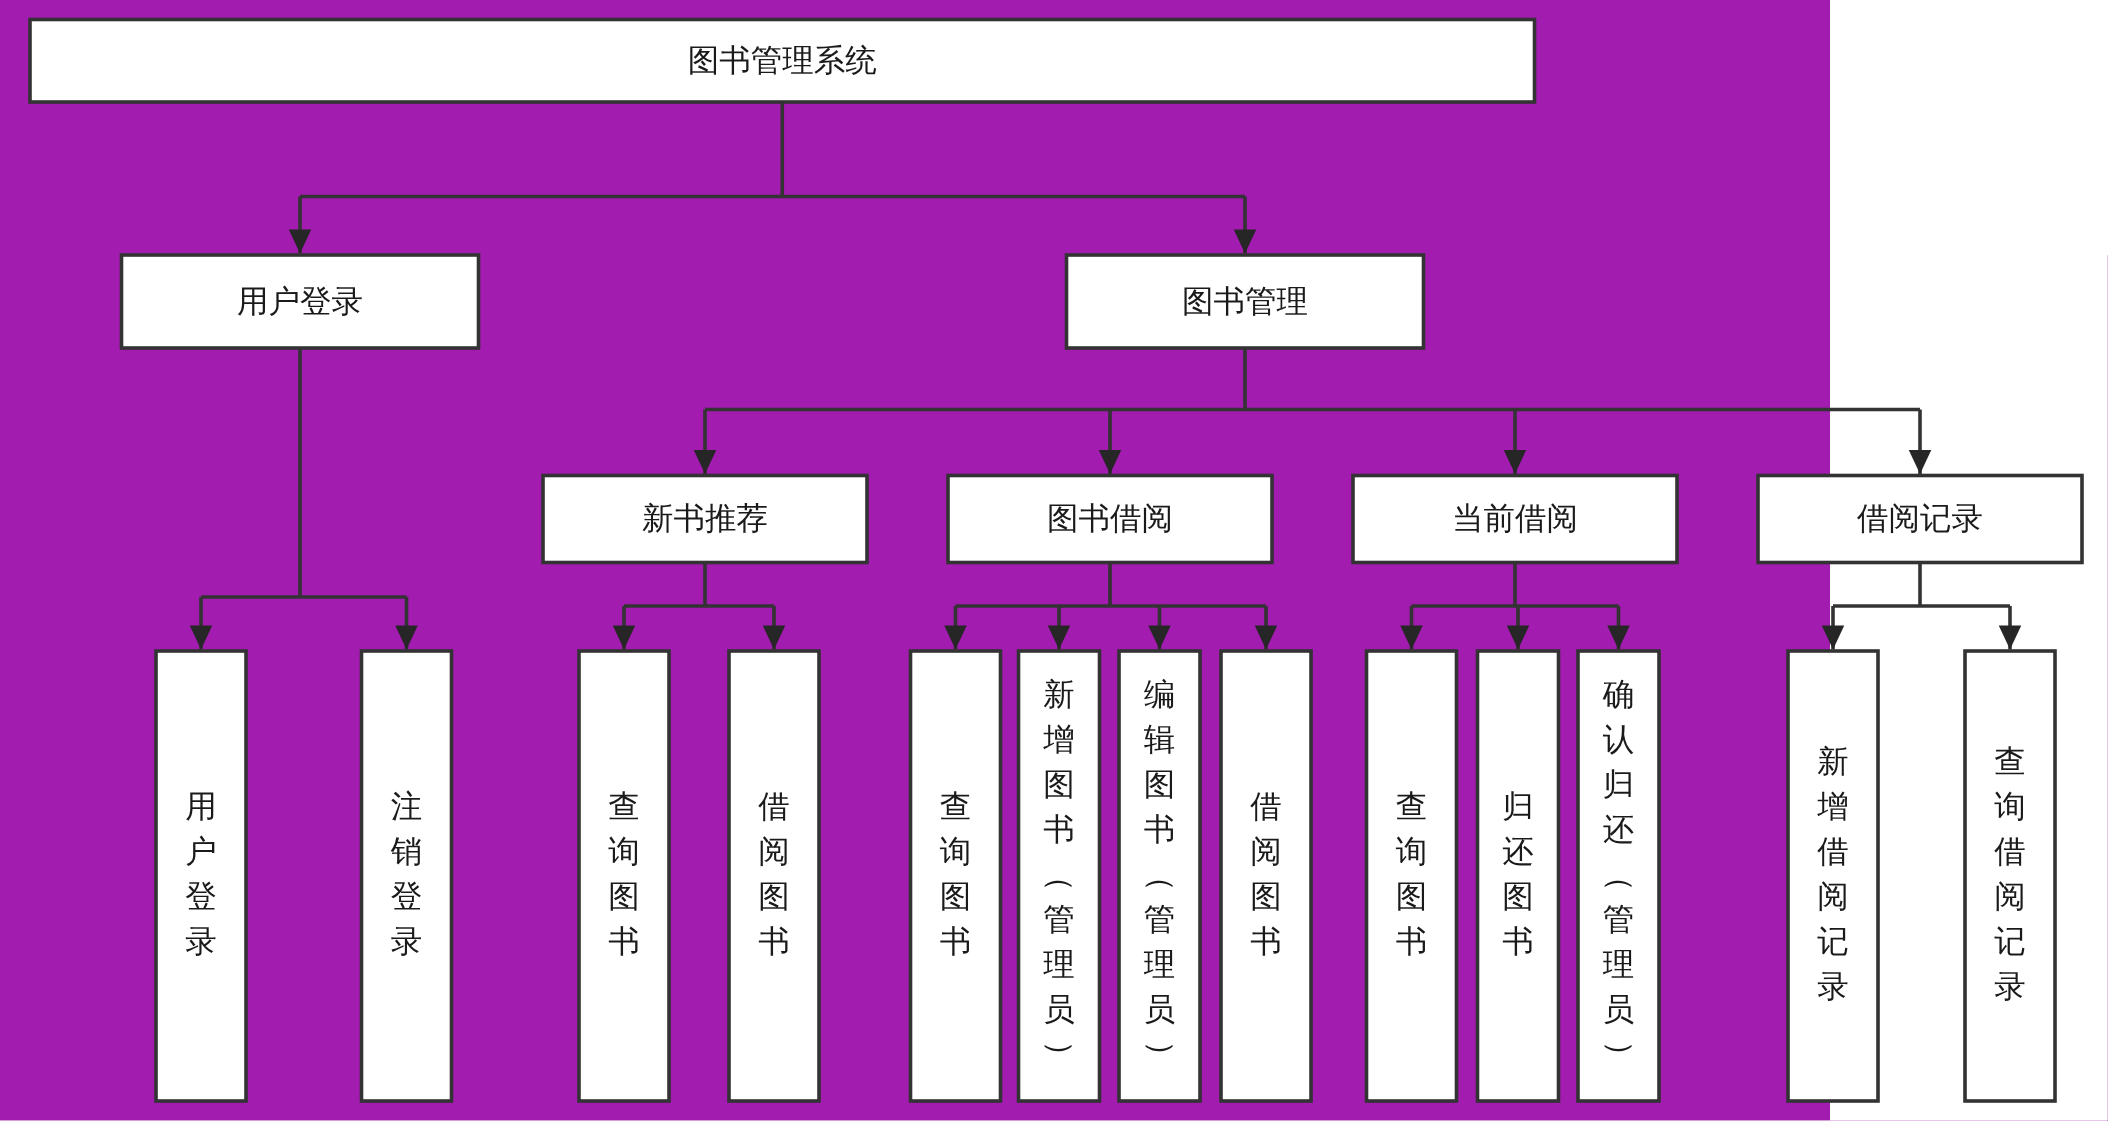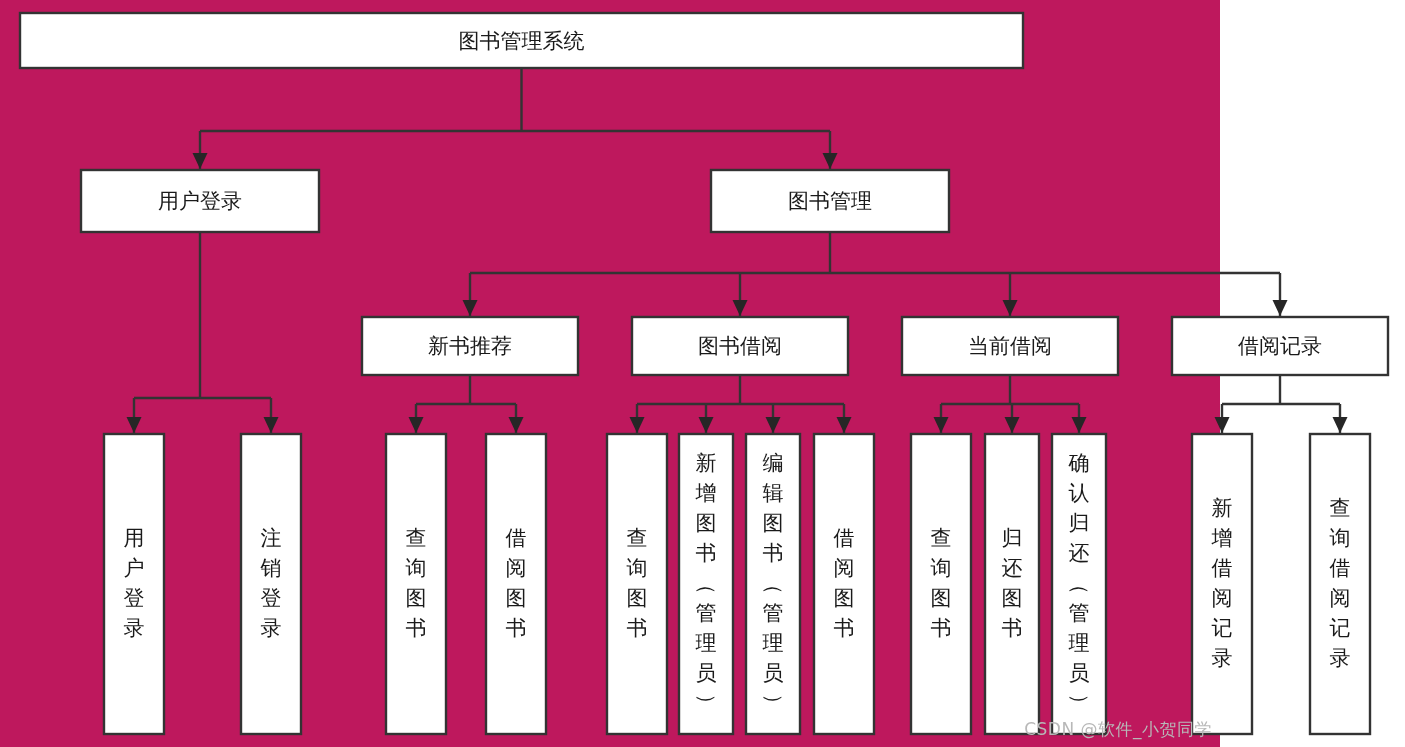--- a/index.html
+++ b/index.html
@@ -10,21 +10,21 @@
   body {
     width: 1405px;
     height: 747px;
     font-family: "DejaVu Sans", "Liberation Sans", sans-serif;
     overflow: hidden;
   }
   #diagram-root {
     position: relative;
     width: 1220px;
     height: 747px;
-    background: #be185d;
+    background: #a21caf;
   }
   svg#tree-svg {
     position: absolute;
     top: 0;
     left: 0;
     width: 1405px;
     height: 747px;
     display: block;
   }
   .node-box {
@@ -257,15 +257,14 @@
           <text x="1340" y="509" class="node-label vert">查</text>
           <text x="1340" y="539" class="node-label vert">询</text>
           <text x="1340" y="569" class="node-label vert">借</text>
           <text x="1340" y="599" class="node-label vert">阅</text>
           <text x="1340" y="629" class="node-label vert">记</text>
           <text x="1340" y="659" class="node-label vert">录</text>
         </g>
       </g>
   </svg>
 
-  <div class="watermark">CSDN @软件_小贺同学</div>
 
 </div>
 
 </body></html>

